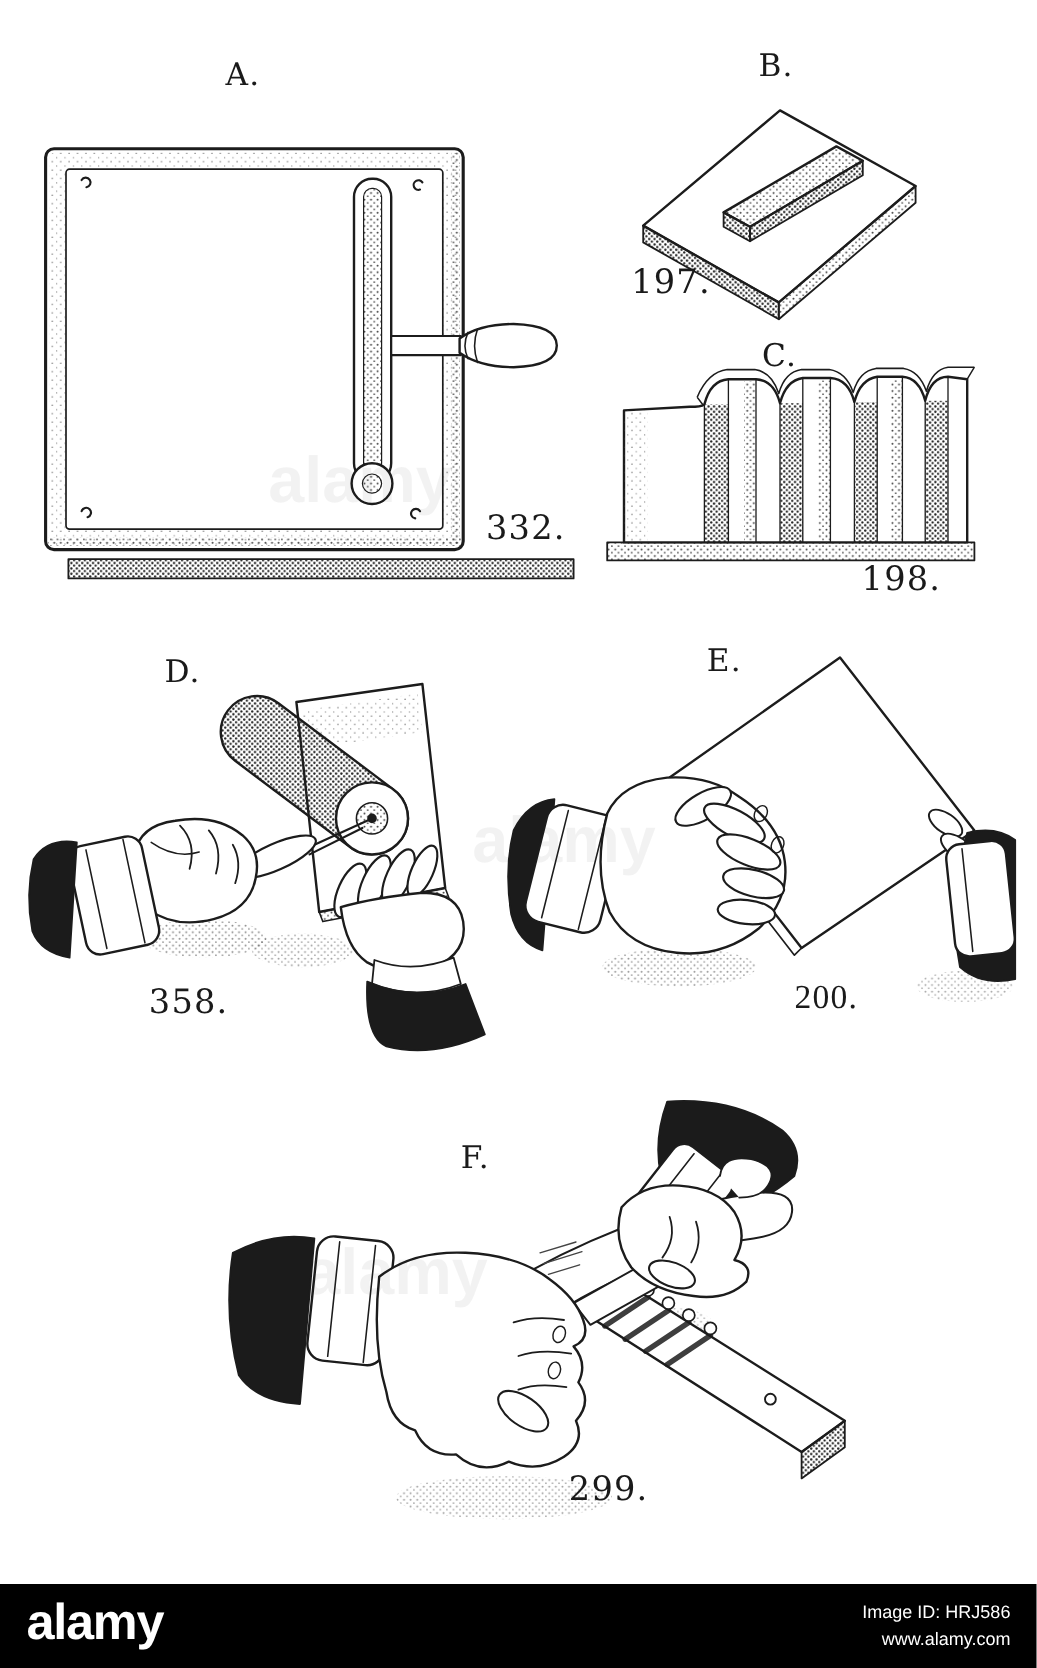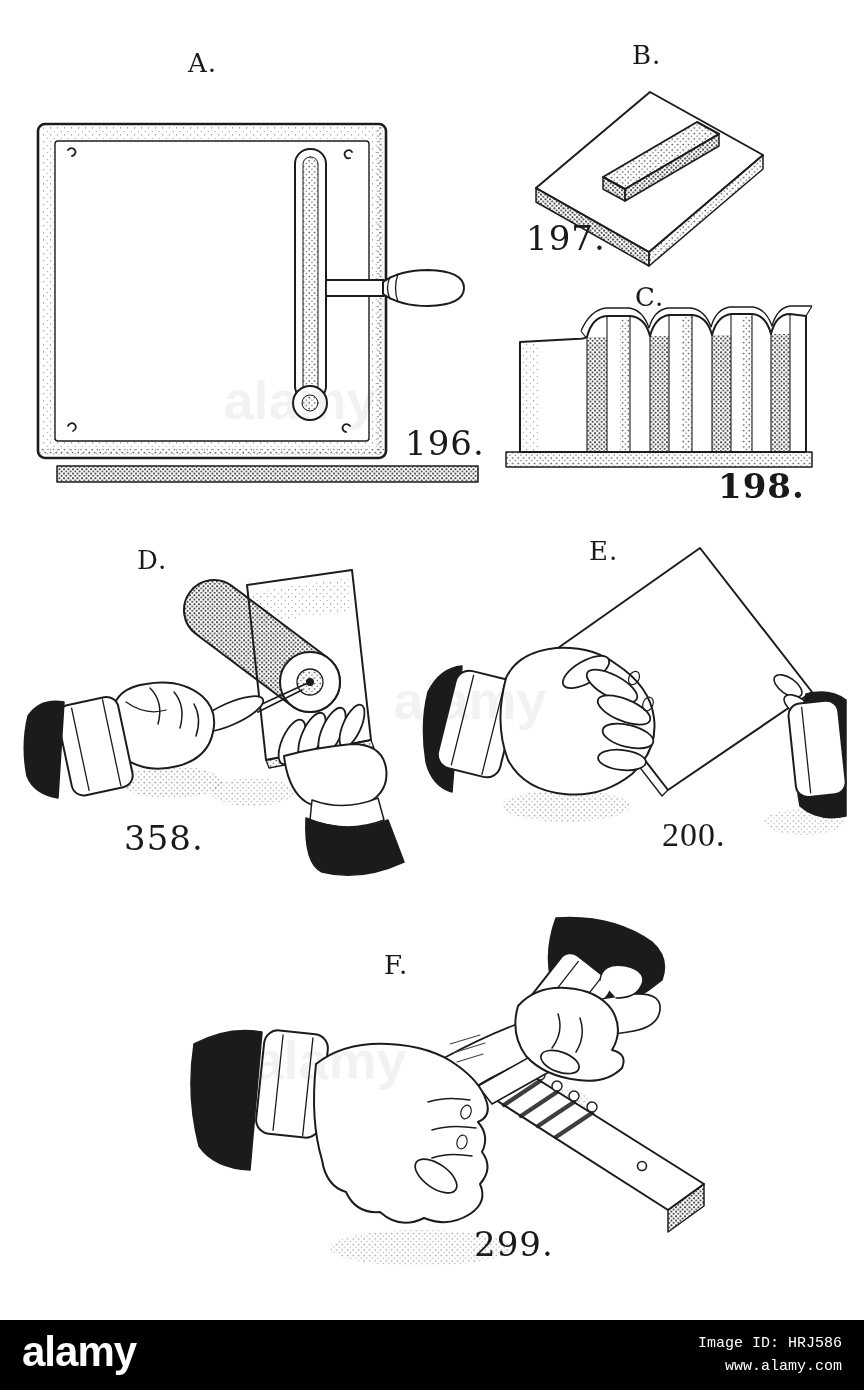--- a/index.html
+++ b/index.html
@@ -2,30 +2,30 @@
 <html><head>
 <meta charset="utf-8">
 <style>
   html,body { margin:0; padding:0; background:#ffffff; }
   .stage { position:relative; width:864px; height:1390px; background:#ffffff; overflow:hidden;
            font-family:"DejaVu Serif", serif; }
   .art { position:absolute; top:0; left:0; width:864px; height:1320px; }
   .art svg { position:absolute; top:0; left:0; }
   .lbl { position:absolute; color:#1a1a1a; white-space:nowrap; }
   .lbl.letter { font-size:26px; letter-spacing:1px; }
-  .lbl.number { font-size:34px; letter-spacing:1px; }
+  .lbl.number { font-size:28px; letter-spacing:1px; }
   .wm { position:absolute; transform:translate(-50%,-50%) rotate(0deg);
         font-family:"Liberation Sans", sans-serif; font-weight:bold;
         font-size:54px; color:#222; opacity:0.05; pointer-events:none; }
   .footer { position:absolute; left:0; top:1320px; width:864px; height:70px; background:#000000;
             display:flex; align-items:center; justify-content:space-between;
             padding:0 22px; box-sizing:border-box; }
   .brand { color:#ffffff; font-family:"Liberation Sans", sans-serif; font-weight:bold;
            font-size:42px; letter-spacing:-1px; line-height:1; padding-bottom:6px; }
-  .meta { text-align:right; color:#ffffff; font-family:Liberation Mono, monospace;
+  .meta { text-align:right; color:#ffffff; font-family:Liberation Sans, sans-serif;
           font-size:15px; line-height:1.55; }
 </style>
 </head>
 <body>
 
 <div class="stage">
   <div class="art">
 
     <svg width="864" height="1320" viewBox="0 0 864 1320">
       <defs>
@@ -193,23 +193,23 @@
     <span class="wm" style="left:470px; top:700px;">alamy</span>
     <span class="wm" style="left:330px; top:1060px;">alamy</span>
 
     <div class="lbl letter" style="left:188px; top:48px;">A.</div>
     <div class="lbl letter" style="left:632px; top:40px;">B.</div>
     <div class="lbl letter" style="left:635px; top:282px;">C.</div>
     <div class="lbl letter" style="left:137px; top:545px;">D.</div>
     <div class="lbl letter" style="left:589px; top:536px;">E.</div>
     <div class="lbl letter" style="left:384px; top:950px;">F.</div>
 
-    <div class="lbl number" style="left:405px; top:423px;">196.</div>
+    <div class="lbl number" style="left:405px; top:423px;">332.</div>
     <div class="lbl number" style="left:526px; top:218px;">197.</div>
-    <div class="lbl number" style="left:718px; top:466px;font-weight:bold;">198.</div>
+    <div class="lbl number" style="left:718px; top:466px;">198.</div>
     <div class="lbl number" style="left:124px; top:818px;">358.</div>
     <div class="lbl number" style="left:662px; top:816px;font-family:Liberation Serif, serif;">200.</div>
     <div class="lbl number" style="left:474px; top:1224px;">299.</div>
   </div>
 
   <div class="footer">
     <div class="brand">alamy</div>
     <div class="meta">
       <div>Image ID: HRJ586</div>
       <div>www.alamy.com</div>

